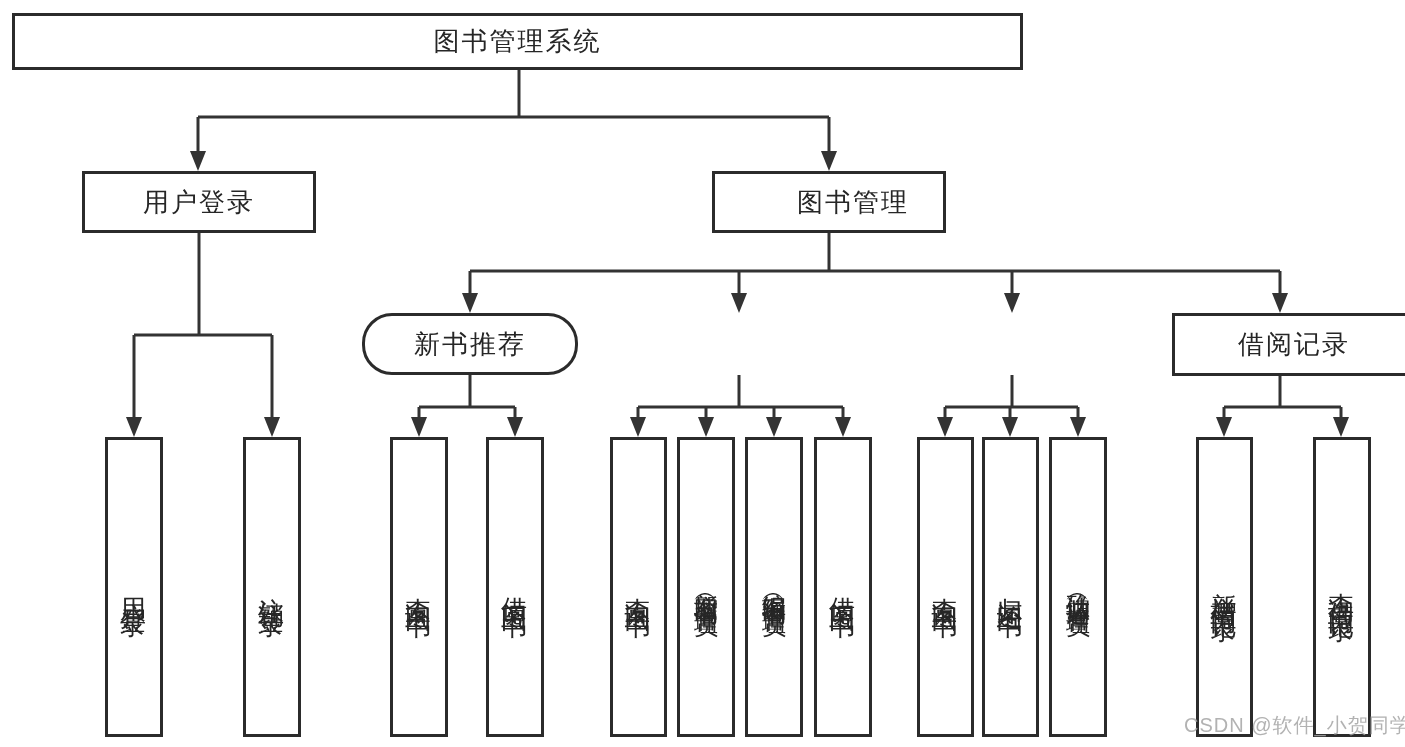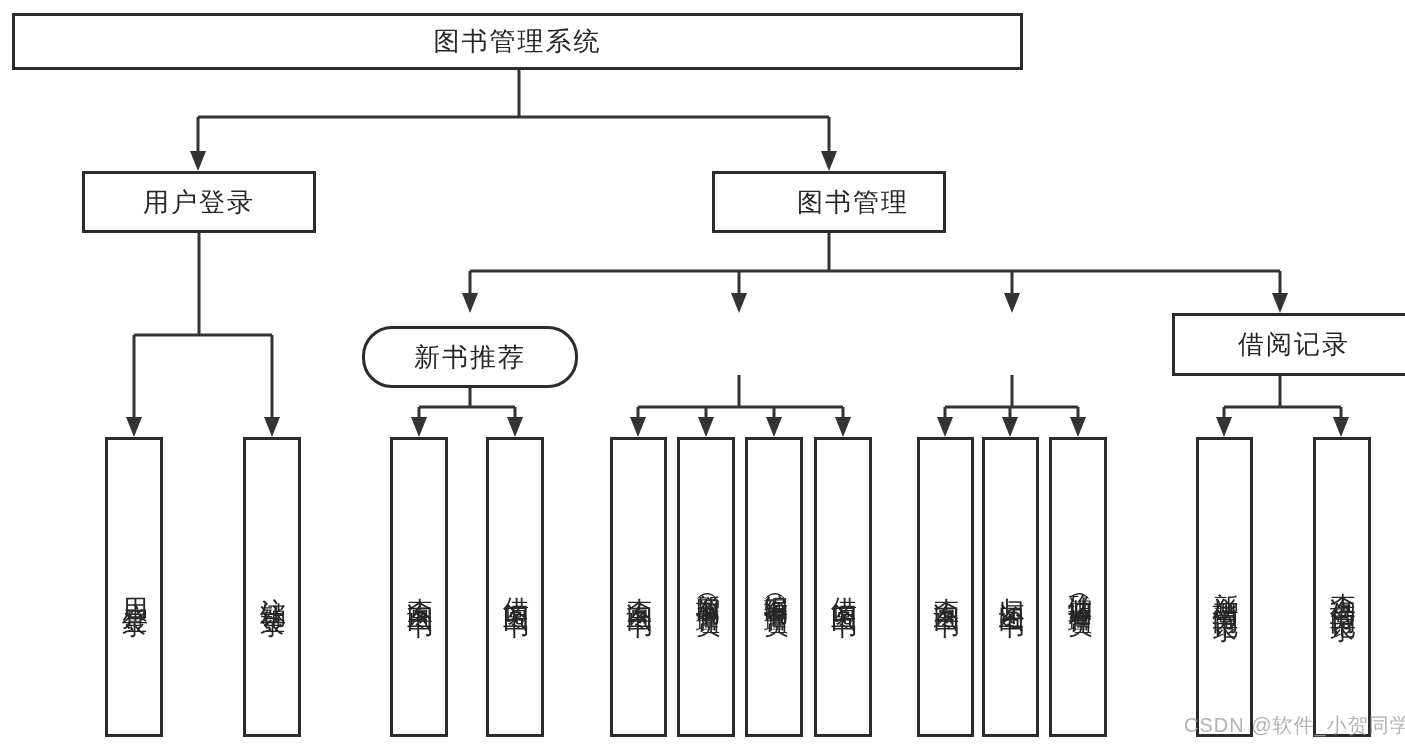--- a/index.html
+++ b/index.html
@@ -22,21 +22,20 @@
   .connectors polygon { fill: #333333; stroke: none; }
   .box {
     position: absolute;
     box-sizing: border-box;
     background: #ffffff;
     border: 3px solid #2b2b2b;
     display: flex;
     align-items: center;
     justify-content: center;
     z-index: 2;
-    font-family: Liberation Mono, monospace;
   }
   .h-label {
     font-size: 26px;
     letter-spacing: 2px;
     white-space: nowrap;
     color: #262626;
   }
   .v-label {
     writing-mode: vertical-rl;
     font-size: 26px;
@@ -141,21 +140,21 @@
     <span class="h-label">图书管理系统</span>
   </div>
 
   <div class="box" style="left:82px; top:171px; width:234px; height:62px;">
     <span class="h-label">用户登录</span>
   </div>
   <div class="box" style="left:712px; top:171px; width:234px; height:62px;padding-left:48px;">
     <span class="h-label">图书管理</span>
   </div>
 
-  <div class="box" style="left:362px; top:326px; width:216px; height:62px;border-radius:30px;">
+  <div class="box" style="left:362px; top:313px; width:216px; height:62px;border-radius:30px;">
     <span class="h-label">新书推荐</span>
   </div>
   <div class="box" style="left:1172px; top:313px; width:244px; height:63px;">
     <span class="h-label">借阅记录</span>
   </div>
 
   <div class="box" style="left:105px; top:437px; width:58px; height:300px;">
     <span class="v-label">用户登录</span>
   </div>
   <div class="box" style="left:243px; top:437px; width:58px; height:300px;">

